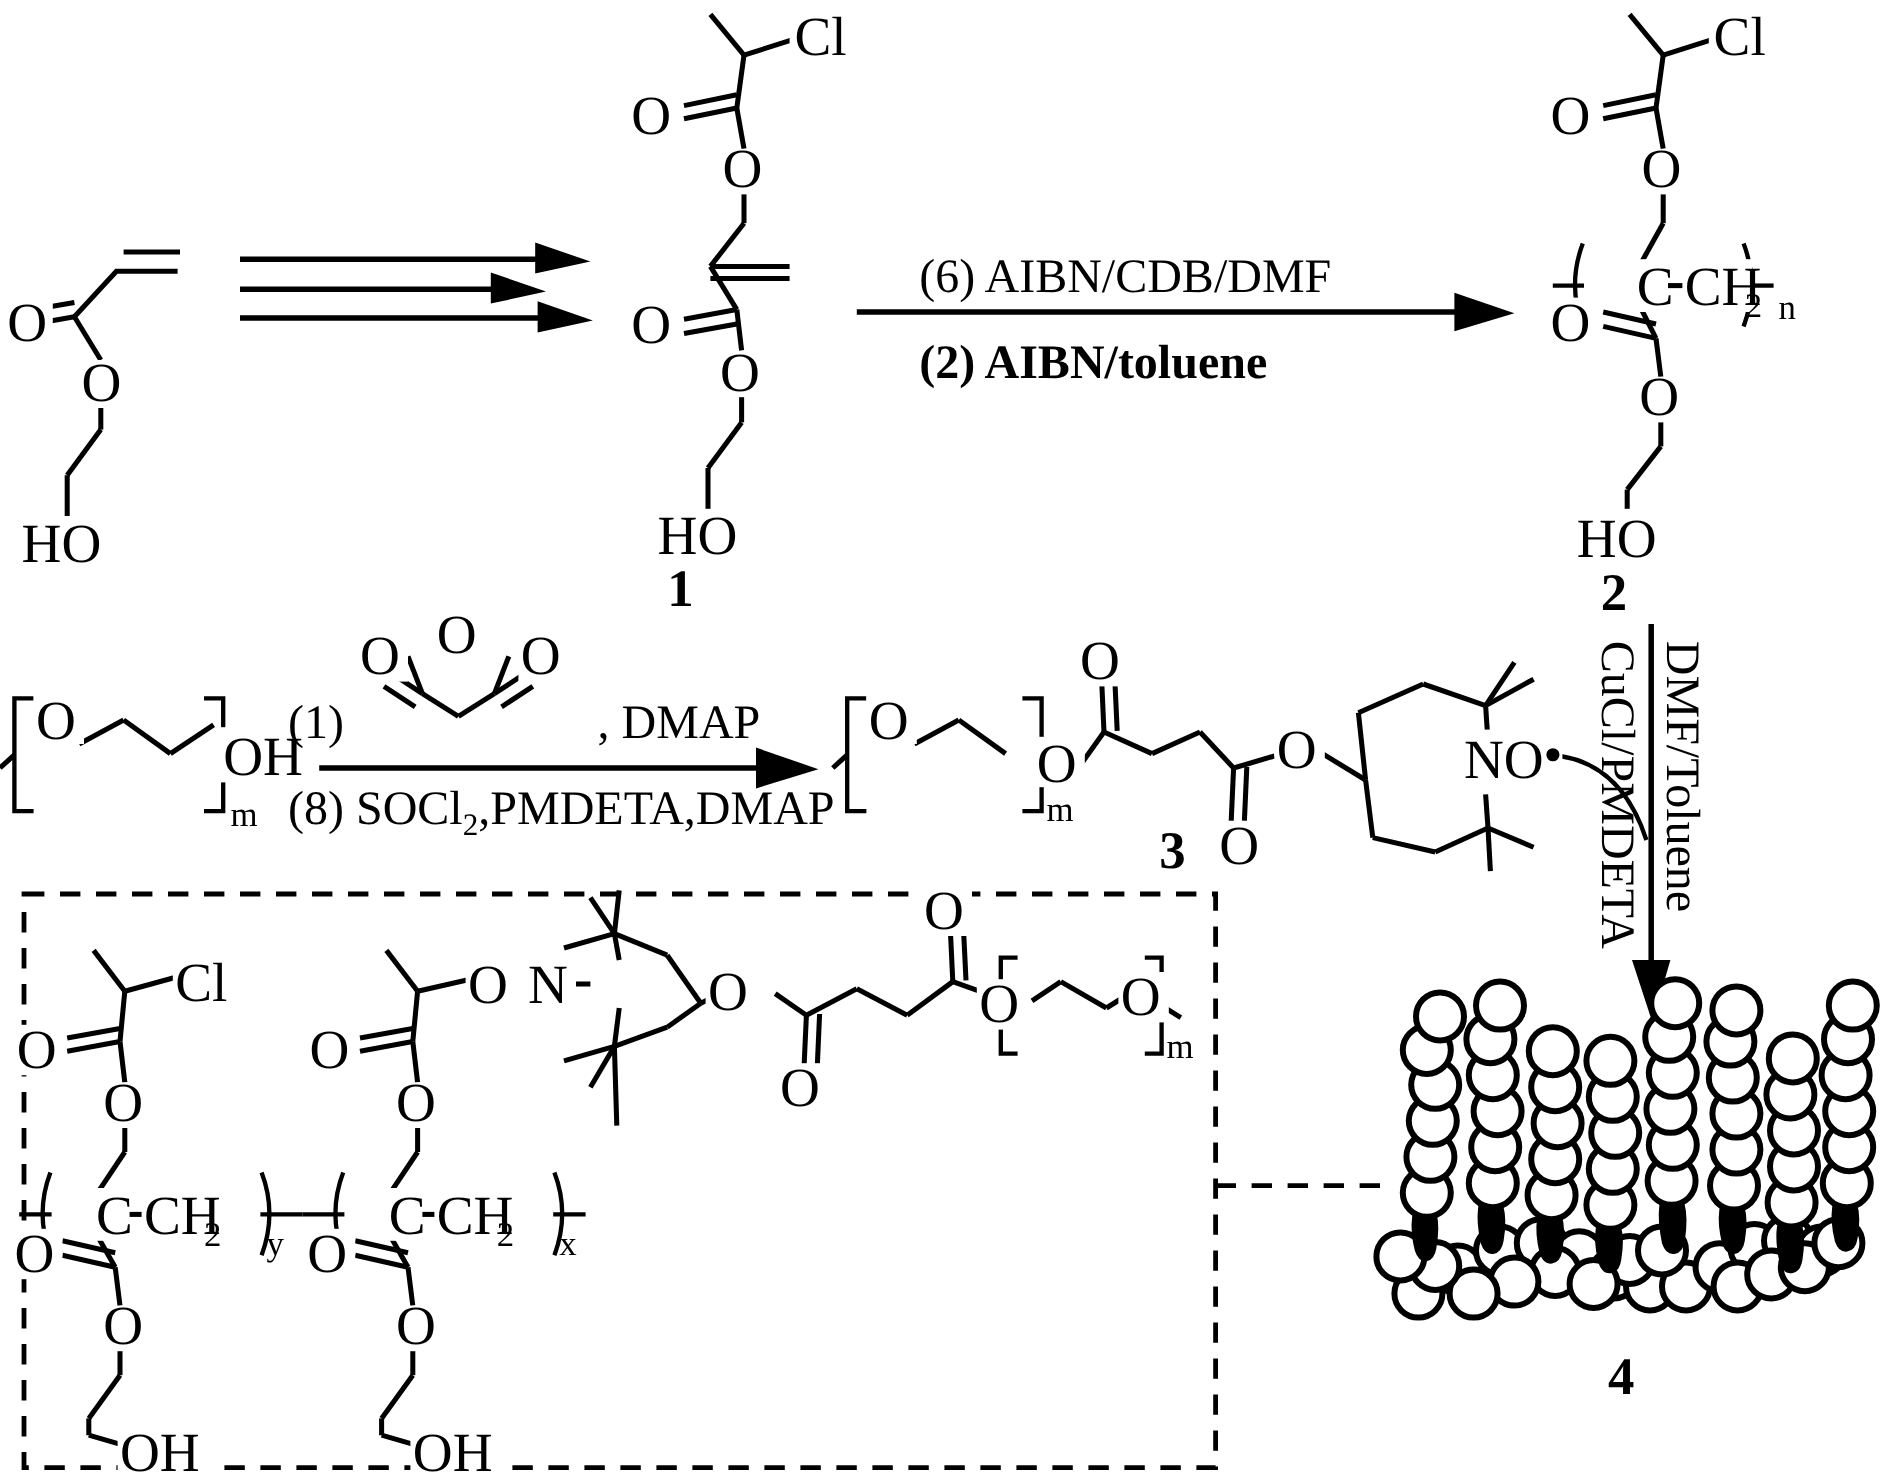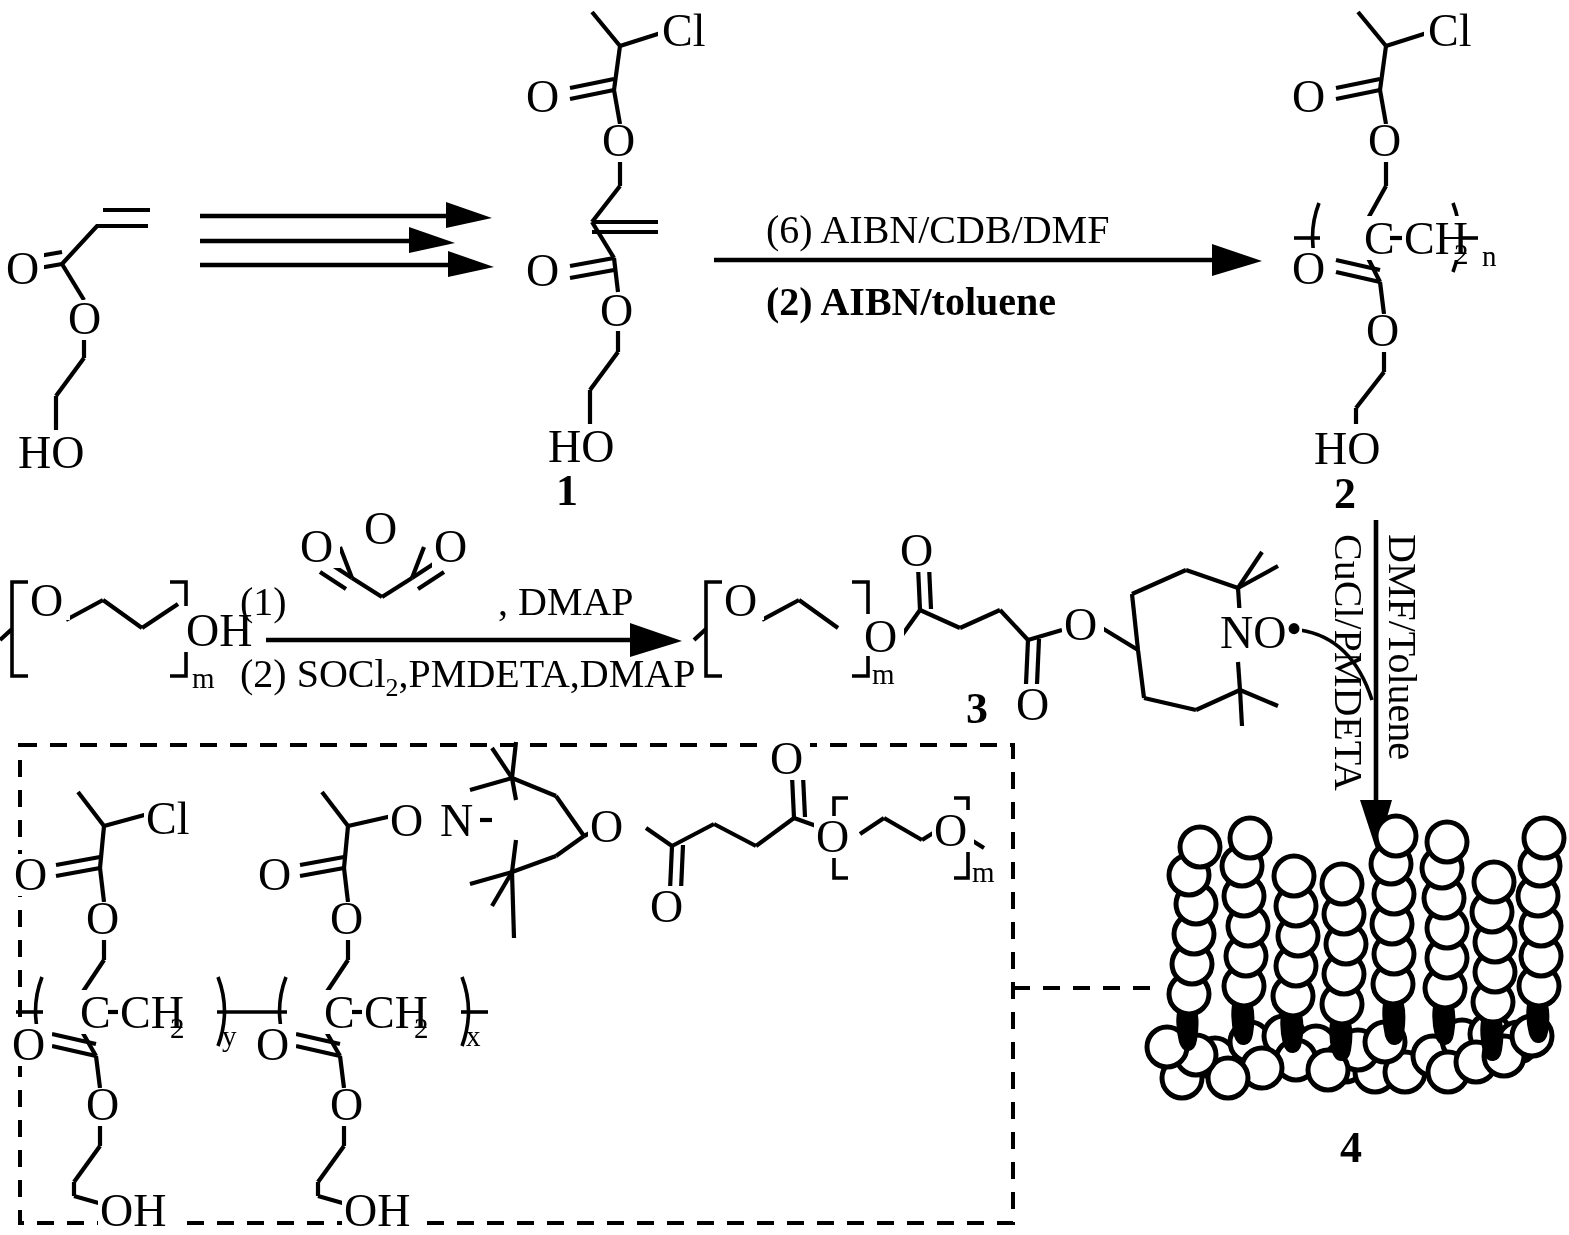--- a/index.html
+++ b/index.html
@@ -520,21 +520,21 @@
     <text class="cmplabel" x="1340" y="1162">4</text>
   </svg>
 
   <div style="position:absolute; left:766px; top:206px; font-size:40px; white-space:nowrap;">(6) AIBN/CDB/DMF</div>
   <div style="position:absolute; left:766px; top:278px; font-size:40px; white-space:nowrap;font-weight:bold;">(2) AIBN/toluene</div>
 
   <div style="position:absolute; left:240px; top:578px; font-size:40px; white-space:nowrap;">(1)</div>
   <div style="position:absolute; left:484px; top:578px; font-size:40px; white-space:nowrap;margin-left:14px;">, DMAP</div>
 
   <div style="position:absolute; left:240px; top:650px; font-size:40px; white-space:nowrap;">
-    <span>(2) SOCl</span><span style="font-size:26px; vertical-align:sub;">2</span><span>,PMDETA,DMAP</span>
+    <span>(8) SOCl</span><span style="font-size:26px; vertical-align:sub;">2</span><span>,PMDETA,DMAP</span>
   </div>
 
   <div style="position:absolute; left:1372px; top:534px; transform-origin: left top;
               transform: rotate(90deg); font-size:40px; white-space:nowrap;">CuCl/PMDETA</div>
   <div style="position:absolute; left:1426px; top:534px; transform-origin: left top;
               transform: rotate(90deg); font-size:40px; white-space:nowrap;">DMF/Toluene</div>
 
 </div>
 
 </body></html>

